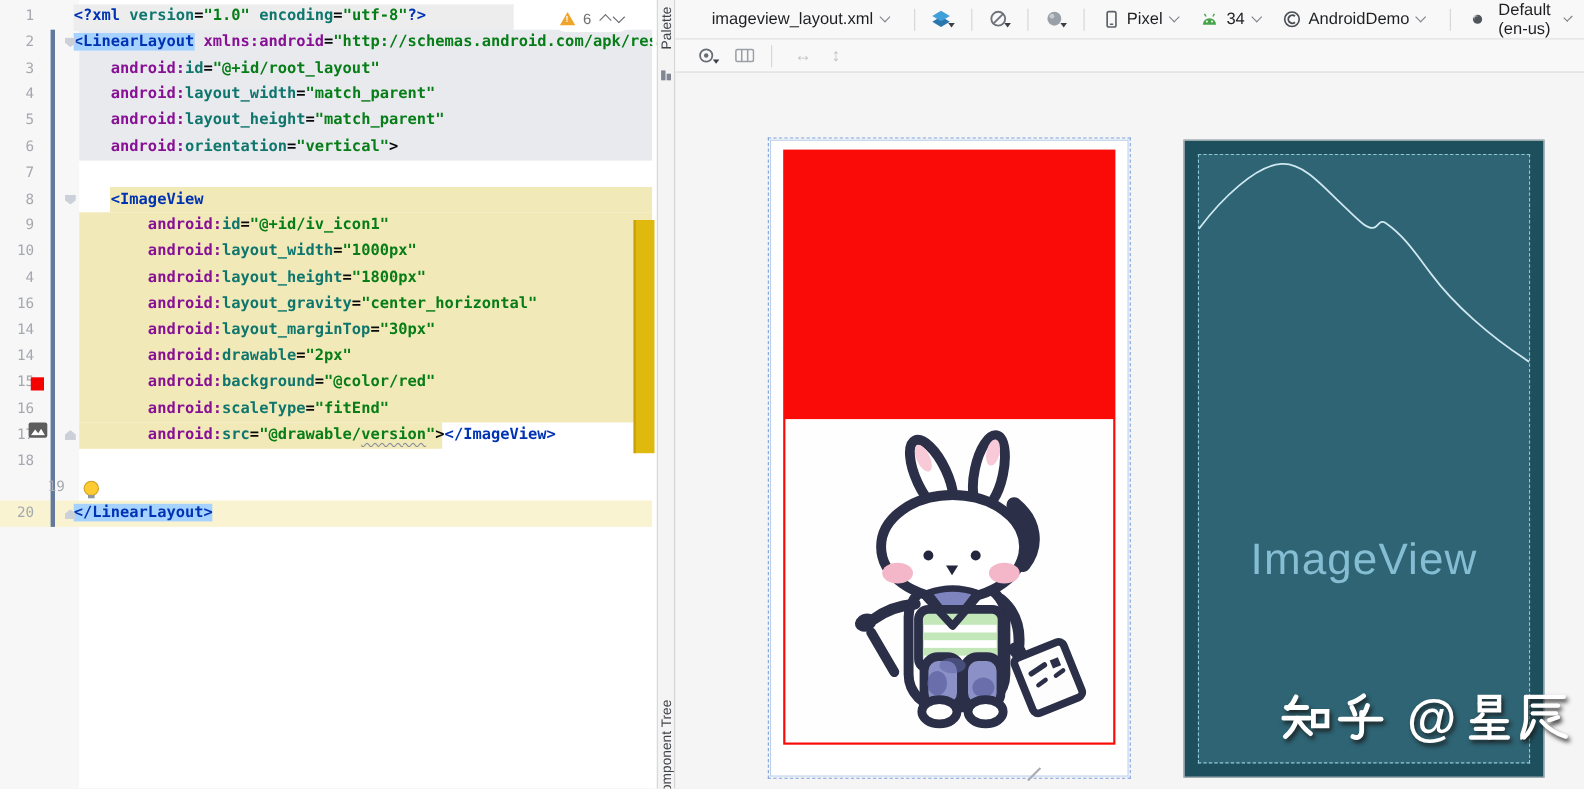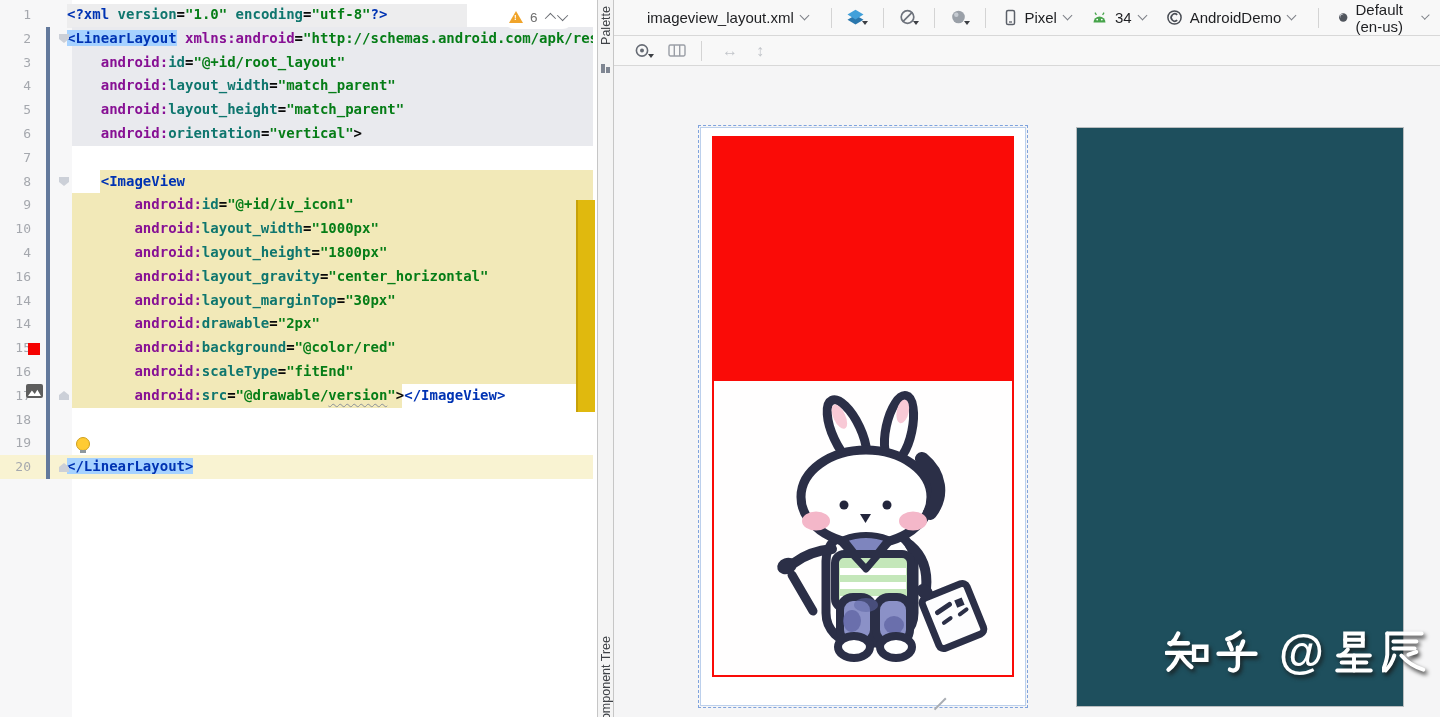--- a/index.html
+++ b/index.html
@@ -43,21 +43,21 @@
   
   #strip{position:absolute;left:598px;top:0;width:15px;height:717px;background:#f4f4f4;border-right:1px solid #c6c6c6;}
   .vlabel{position:absolute;left:1px;writing-mode:vertical-rl;transform:rotate(180deg);
           font-size:12.5px;color:#3e4146;white-space:nowrap;}
   .strip-icon{position:absolute;left:3px;top:64px;width:9px;height:9px;}
   .strip-icon i{position:absolute;background:#7f8692;}
   
   #design{position:absolute;left:614px;top:0;width:826px;height:717px;background:#f5f5f6;}
   .tb1{height:35px;background:#f8f8f8;border-bottom:1px solid #d8d8d8;display:flex;align-items:center;padding-left:18px;}
   .tb2{height:29px;background:#f8f8f8;border-bottom:1px solid #d8d8d8;display:flex;align-items:center;padding-left:16px;}
-  .tbtxt{font-size:15px;color:#1e1f22;}
+  .tbtxt{font-size:15px;color:#1e1f22;text-align:center;}
   .chev{width:6px;height:6px;border-right:1.7px solid #7d8087;border-bottom:1.7px solid #7d8087;
         transform:rotate(45deg);display:inline-block;margin:-4px 4px 0 7px;}
   .vsep{width:1px;height:20px;background:#d4d4d4;margin:0 11px;}
   .icon-btn{display:flex;align-items:flex-end;margin:0 4px;}
   .caret{width:0;height:0;border-left:3.5px solid transparent;border-right:3.5px solid transparent;
          border-top:4.5px solid #3c3f44;margin:0 0 1px -3px;}
   .ddl{display:flex;align-items:center;margin:0 8px;}
   .ddl .tbtxt{margin-left:7px;}
   .arrow-glyph{font-size:16px;color:#c2c5ca;margin:0 9px;}
   
@@ -105,21 +105,21 @@
         <div class="gutter-num" style="top: 193.4px;">9</div>
         <div class="gutter-num" style="top: 217.2px;">10</div>
         <div class="gutter-num" style="top: 241px;">4</div>
         <div class="gutter-num" style="top: 264.8px;">16</div>
         <div class="gutter-num" style="top: 288.6px;">14</div>
         <div class="gutter-num" style="top: 312.4px;">14</div>
         <div class="gutter-num" style="top: 336.2px;">15</div>
         <div class="gutter-num" style="top: 360px;">16</div>
         <div class="gutter-num" style="top: 383.8px;">17</div>
         <div class="gutter-num" style="top: 407.6px;">18</div>
-        <div class="gutter-num" style="top: 431.4px;">19</div>
+        <div class="gutter-num" style="top: 431.4px; margin-left: 28px;">19</div>
         <div class="gutter-num" style="top: 455.2px;">20</div>
       </div>
     <div>
         <div class="code-line" style="top: 3px;"><span class="tk-tag">&lt;?xml </span><span class="tk-attr">version</span><span class="tk-pln">=</span><span class="tk-str">"1.0"</span><span class="tk-attr"> encoding</span><span class="tk-pln">=</span><span class="tk-str">"utf-8"</span><span class="tk-tag">?&gt;</span></div>
         <div class="code-line" style="top: 26.8px;"><span class="tk-tag tk-sel">&lt;LinearLayout</span><span class="tk-ns"> xmlns:android</span><span class="tk-pln">=</span><span class="tk-str">"http://schemas.android.com/apk/res/android"</span></div>
         <div class="code-line" style="top: 50.6px;"><span class="tk-ns">    android:</span><span class="tk-attr">id</span><span class="tk-pln">=</span><span class="tk-str">"@+id/root_layout"</span></div>
         <div class="code-line" style="top: 74.4px;"><span class="tk-ns">    android:</span><span class="tk-attr">layout_width</span><span class="tk-pln">=</span><span class="tk-str">"match_parent"</span></div>
         <div class="code-line" style="top: 98.2px;"><span class="tk-ns">    android:</span><span class="tk-attr">layout_height</span><span class="tk-pln">=</span><span class="tk-str">"match_parent"</span></div>
         <div class="code-line" style="top: 122px;"><span class="tk-ns">    android:</span><span class="tk-attr">orientation</span><span class="tk-pln">=</span><span class="tk-str">"vertical"</span><span class="tk-pln">&gt;</span></div>
         <div class="code-line" style="top: 145.8px;"></div>
@@ -306,20 +306,26 @@
               <ellipse cx="140" cy="266" rx="16" ry="11" fill="#fff" stroke-width="8"></ellipse>
               <ellipse cx="182" cy="266" rx="16" ry="11" fill="#fff" stroke-width="8"></ellipse>
             </g>
           </svg>
         </div>
       </div>
     </div>
     <div id="resize-mark"></div>
 
     <div id="preview2">
+      <div id="bp-inner">
+        <svg width="302" height="554" viewBox="0 0 302 554" style="position:absolute;left:0;top:0">
+          <path d="M0,67 C20,40 52,9 75,8 C92,7 107,22 125,40 C142,56 152,68 159,66 C163,65 164,58 170,62 C187,74 196,88 211,108 C231,135 264,165 302,189" fill="none" stroke="#cfe8f0" stroke-width="1.6"></path>
+        </svg>
+        <div id="bp-label">ImageView</div>
+      </div>
       <div id="watermark" aria-label="知乎 @星辰">
         <svg width="44" height="44" viewBox="0 0 100 100">
           <g fill="none" stroke="#fff" stroke-width="10" stroke-linecap="round">
             <path d="M30,8 C26,18 20,26 13,32"></path>
               <path d="M10,30 H52"></path>
               <path d="M4,52 H58"></path>
             <path d="M32,52 C28,68 18,82 8,90"></path>
               <path d="M34,54 C42,68 52,78 60,84"></path>
             <path d="M66,38 H94 V68 H66 Z"></path>
           </g>

